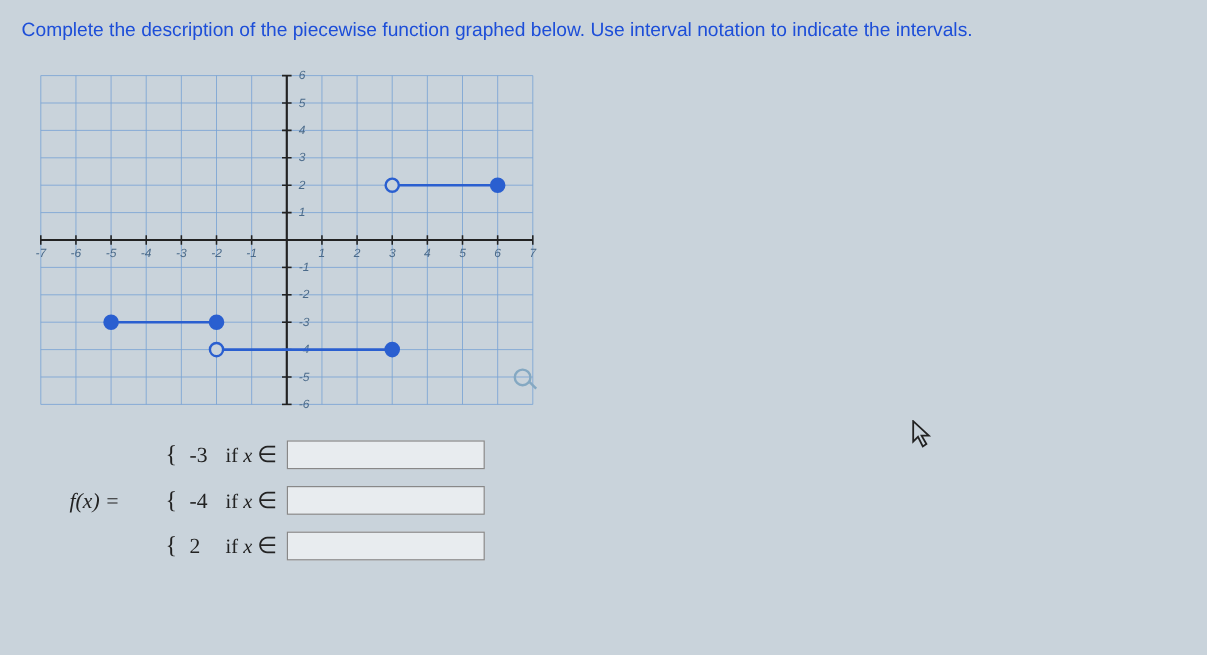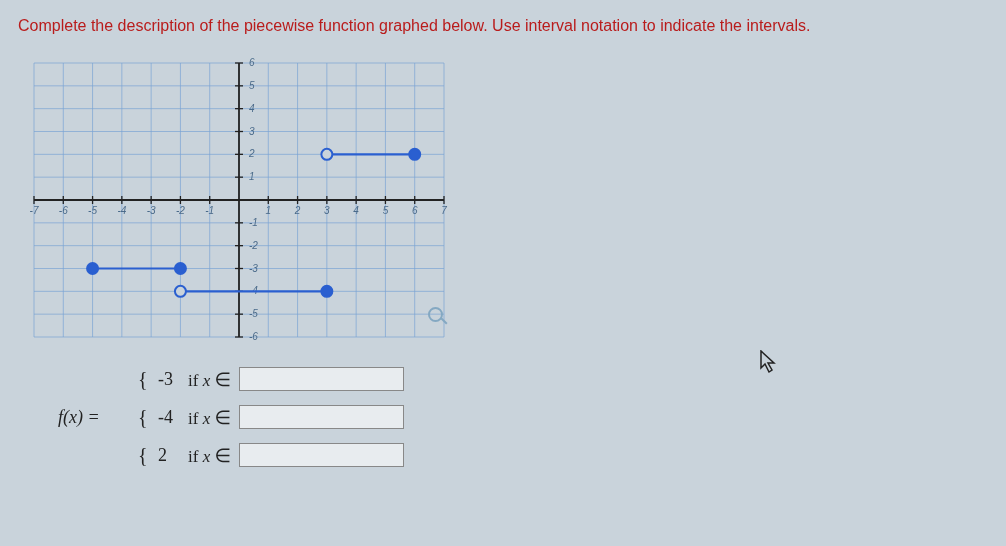--- a/index.html
+++ b/index.html
@@ -8,21 +8,21 @@
     background: #c9d3db;
     font-family: Verdana, Geneva, sans-serif;
     color: #333;
     width: 1006px;
     height: 546px;
     box-sizing: border-box;
     position: relative;
   }
   .question-text {
     font-size: 16px;
-    color: #b91c1c;
+    color: #1d4ed8;
     margin-bottom: 18px;
     line-height: 1.4;
   }
   .chart-wrap {
     position: relative;
     width: 430px;
     height: 290px;
     margin-left: 6px;
   }
   .answer-area {

